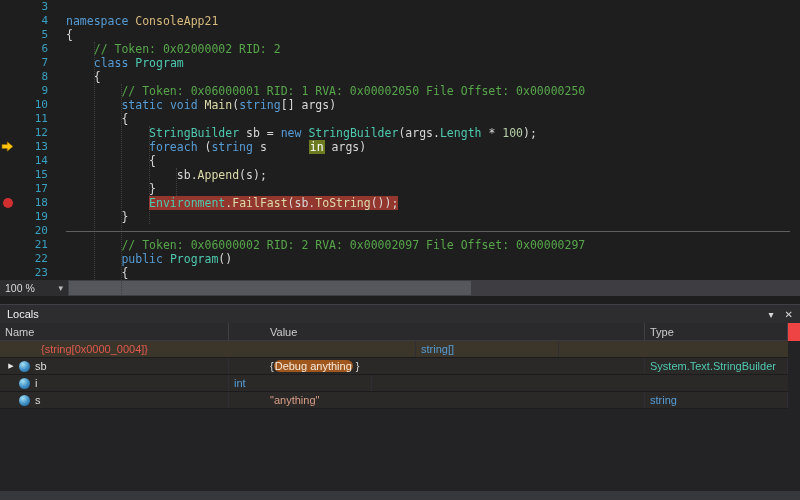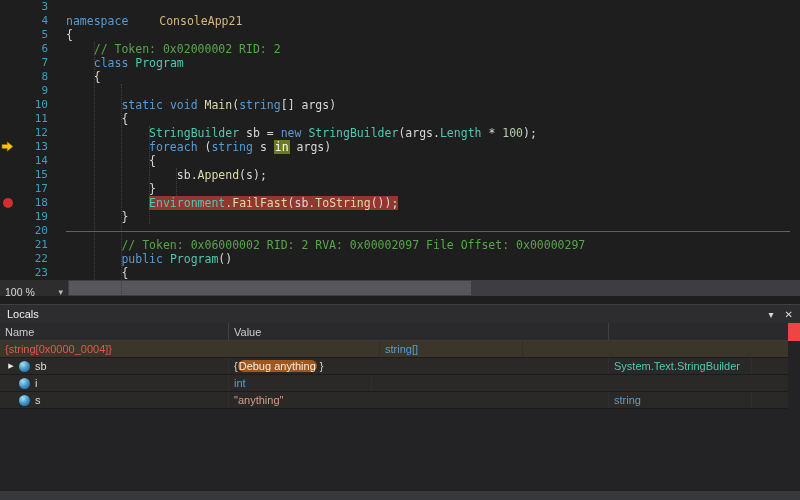--- a/index.html
+++ b/index.html
@@ -15,48 +15,48 @@
   .glyph-cell svg{position:absolute;left:1px;top:1px;}
   .bp-dot{position:absolute;left:3px;top:2px;width:10px;height:10px;border-radius:50%;background:#D12F2F;display:block;}
   .num-cell{width:30px;flex:none;text-align:right;padding-right:12px;color:#3AA0C0;font-size:11px;}
   .code-cell{flex:1;padding-left:6px;overflow:hidden;}
   .member-separator{height:1px;background:#606060;margin-top:7px;margin-right:10px;}
   .indent-guide{position:absolute;top:0;width:0;border-left:1px dotted #3F3F3F;z-index:1;}
 
   .tok-kw{color:#569CD6;}
   .tok-ty{color:#4EC9B0;}
   .tok-me{color:#DCDCAA;}
-  .tok-ns{color:#D7BA7D;margin-left:24px;}
+  .tok-ns{color:#D7BA7D;}
   .tok-cm{color:#57A64A;margin-top:24px;}
   .tok-pl{color:#D8D8D8;}
   .tok-nu{color:#B5CEA8;}
-  .tok-hl{color:#FFFFFF;background:#6C7A21;padding:0 1px;}
+  .tok-hl{color:#FFFFFF;background:#6C7A21;padding:0 1px;margin-left:35px;}
   .stmt-bp{background:#93362E;}
 
   
   .editor-bottom{display:flex;height:16px;background:#2D2D30;align-items:stretch;flex:none;}
   .zoom{width:58px;background:#2D2D30;color:#DADADA;font-size:10.5px;display:flex;align-items:center;
-        padding:12px 5px;border-right:1px solid #3F3F46;}
+        padding:4px 5px;border-right:1px solid #3F3F46;}
   .zoom .chev{margin-left:auto;color:#BBBBBB;font-size:9px;}
   .hscroll{flex:1;background:#3E3E42;position:relative;}
   .hthumb{position:absolute;left:0;top:1px;bottom:1px;width:55%;background:#55575C;}
 
   .dock-gap{height:8px;background:#1E1E1E;flex:none;}
 
   
   .locals-panel{flex:1;display:flex;flex-direction:column;background:#ef4444;border-top:1px solid #3F3F46;min-height:0;}
   .panel-title{height:18px;flex:none;background:#2D2D30;color:#F1F1F1;font-size:11px;display:flex;
                align-items:center;padding:0 7px;}
   .title-icons{margin-left:auto;display:flex;gap:11px;color:#D8D8D8;font-size:10px;align-items:center;}
   .title-icons span{cursor:default;}
   .grid-header{height:17px;flex:none;display:flex;background:#2A2A2D;border-bottom:1px solid #3A3A3E;
                color:#CCCCCC;font-size:11px;width:788px;}
   .hc{display:flex;align-items:center;padding-left:5px;border-right:1px solid #3F3F46;box-sizing:border-box;}
   .c-name{width:229px;flex:none;}
-  .c-value{width:380px;flex:none;}
+  .c-value{width:380px;flex:none;margin-left:36px;}
   .c-type{width:143px;flex:none;}
   #locals-body{flex:1;background:#232326;min-height:0;}
   .locals-row{display:flex;height:17px;width:788px;background:#2A2927;border-bottom:1px solid #1C1C1E;
               font-size:11px;color:#DCDCDC;align-items:stretch;box-sizing:border-box;}
   .locals-row.selected{background:#3B352A;}
   .cell{display:flex;align-items:center;padding-left:5px;border-right:1px solid #2F2F33;box-sizing:border-box;overflow:hidden;white-space:pre;}
   .expander{width:12px;font-size:7px;color:#E8E8E8;display:inline-flex;justify-content:center;flex:none;}
   .var-icon{width:11px;height:11px;border-radius:50%;flex:none;margin:0 5px 0 2px;
             background:radial-gradient(circle at 35% 30%, #A6E0F2, #3C8DC5 55%, #1E5B8C);}
   .bold{font-weight:bold;color:#FFFFFF;}
@@ -79,21 +79,21 @@
     <div class="indent-guide" style="left:121px;top:84px;height:210px;"></div>
     <div class="indent-guide" style="left:149px;top:126px;height:98px;"></div>
     <div class="indent-guide" style="left:176px;top:168px;height:28px;"></div>
     <div id="code-lines">
         <div class="code-line"><div class="glyph-cell"></div><div class="num-cell">3</div><div class="code-cell"><span></span></div></div>
         <div class="code-line"><div class="glyph-cell"></div><div class="num-cell">4</div><div class="code-cell"><span><span class="tok-kw">namespace</span><span class="tok-pl"> </span><span class="tok-ns">ConsoleApp21</span></span></div></div>
         <div class="code-line"><div class="glyph-cell"></div><div class="num-cell">5</div><div class="code-cell"><span><span class="tok-pl">{</span></span></div></div>
         <div class="code-line"><div class="glyph-cell"></div><div class="num-cell">6</div><div class="code-cell"><span class="tok-pl">    </span><span><span class="tok-cm">// Token: 0x02000002 RID: 2</span></span></div></div>
         <div class="code-line"><div class="glyph-cell"></div><div class="num-cell">7</div><div class="code-cell"><span class="tok-pl">    </span><span><span class="tok-kw">class</span><span class="tok-pl"> </span><span class="tok-ty">Program</span></span></div></div>
         <div class="code-line"><div class="glyph-cell"></div><div class="num-cell">8</div><div class="code-cell"><span class="tok-pl">    </span><span><span class="tok-pl">{</span></span></div></div>
-        <div class="code-line"><div class="glyph-cell"></div><div class="num-cell">9</div><div class="code-cell"><span class="tok-pl">        </span></div></div>
+        <div class="code-line"><div class="glyph-cell"></div><div class="num-cell">9</div><div class="code-cell"><span class="tok-pl">        </span><span><span class="tok-cm">// Token: 0x06000001 RID: 1 RVA: 0x00002050 File Offset: 0x00000250</span></span></div></div>
         <div class="code-line"><div class="glyph-cell"></div><div class="num-cell">10</div><div class="code-cell"><span class="tok-pl">        </span><span><span class="tok-kw">static</span><span class="tok-pl"> </span><span class="tok-kw">void</span><span class="tok-pl"> </span><span class="tok-me">Main</span><span class="tok-pl">(</span><span class="tok-kw">string</span><span class="tok-pl">[] args)</span></span></div></div>
         <div class="code-line"><div class="glyph-cell"></div><div class="num-cell">11</div><div class="code-cell"><span class="tok-pl">        </span><span><span class="tok-pl">{</span></span></div></div>
         <div class="code-line"><div class="glyph-cell"></div><div class="num-cell">12</div><div class="code-cell"><span class="tok-pl">            </span><span><span class="tok-ty">StringBuilder</span><span class="tok-pl"> sb = </span><span class="tok-kw">new</span><span class="tok-pl"> </span><span class="tok-ty">StringBuilder</span><span class="tok-pl">(args.</span><span class="tok-ty">Length</span><span class="tok-pl"> * </span><span class="tok-nu">100</span><span class="tok-pl">);</span></span></div></div>
         <div class="code-line"><div class="glyph-cell"><svg width="13" height="11" viewBox="0 0 13 11">
               <path d="M1 3.5h5.2V0.8L12 5.5 6.2 10.2V7.5H1z" fill="#FFC20E" stroke="#8A6D00" stroke-width="0.6"></path>
             </svg></div><div class="num-cell">13</div><div class="code-cell"><span class="tok-pl">            </span><span><span class="tok-kw">foreach</span><span class="tok-pl"> (</span><span class="tok-kw">string</span><span class="tok-pl"> s </span><span class="tok-hl">in</span><span class="tok-pl"> args)</span></span></div></div>
         <div class="code-line"><div class="glyph-cell"></div><div class="num-cell">14</div><div class="code-cell"><span class="tok-pl">            </span><span><span class="tok-pl">{</span></span></div></div>
         <div class="code-line"><div class="glyph-cell"></div><div class="num-cell">15</div><div class="code-cell"><span class="tok-pl">                </span><span><span class="tok-pl">sb.</span><span class="tok-me">Append</span><span class="tok-pl">(s);</span></span></div></div>
         <div class="code-line"><div class="glyph-cell"></div><div class="num-cell">17</div><div class="code-cell"><span class="tok-pl">            </span><span><span class="tok-pl">}</span></span></div></div>
         <div class="code-line"><div class="glyph-cell"><span class="bp-dot"></span></div><div class="num-cell">18</div><div class="code-cell"><span class="tok-pl">            </span><span class="stmt-bp"><span class="tok-ty">Environment</span><span class="tok-pl">.</span><span class="tok-me">FailFast</span><span class="tok-pl">(sb.</span><span class="tok-me">ToString</span><span class="tok-pl">());</span></span></div></div>
@@ -121,20 +121,21 @@
     <div class="panel-title">
       <span>Locals</span>
       <span class="title-icons">
         <span>▾</span>
         <span>✕</span>
       </span>
     </div>
     <div class="grid-header">
       <div class="hc c-name">Name</div>
       <div class="hc c-value">Value</div>
+      <div class="hc c-type">Type</div>
     </div>
     <div id="locals-body">
         <div class="locals-row selected">
           <div class="cell c-value"><span class="seg-red">{string[0x0000_0004]}</span></div>
           <div class="cell c-type"><span class="t-blue">string[]</span></div>
         </div>
         <div class="locals-row">
           <div class="cell c-name"><span class="expander">▶</span><span class="var-icon"></span><span>sb</span></div>
           <div class="cell c-value"><span class="seg-plain">{</span><span class="seg-hl">Debug anything</span><span class="seg-plain"> }</span></div>
           <div class="cell c-type"><span class="t-teal">System.Text.StringBuilder</span></div>

